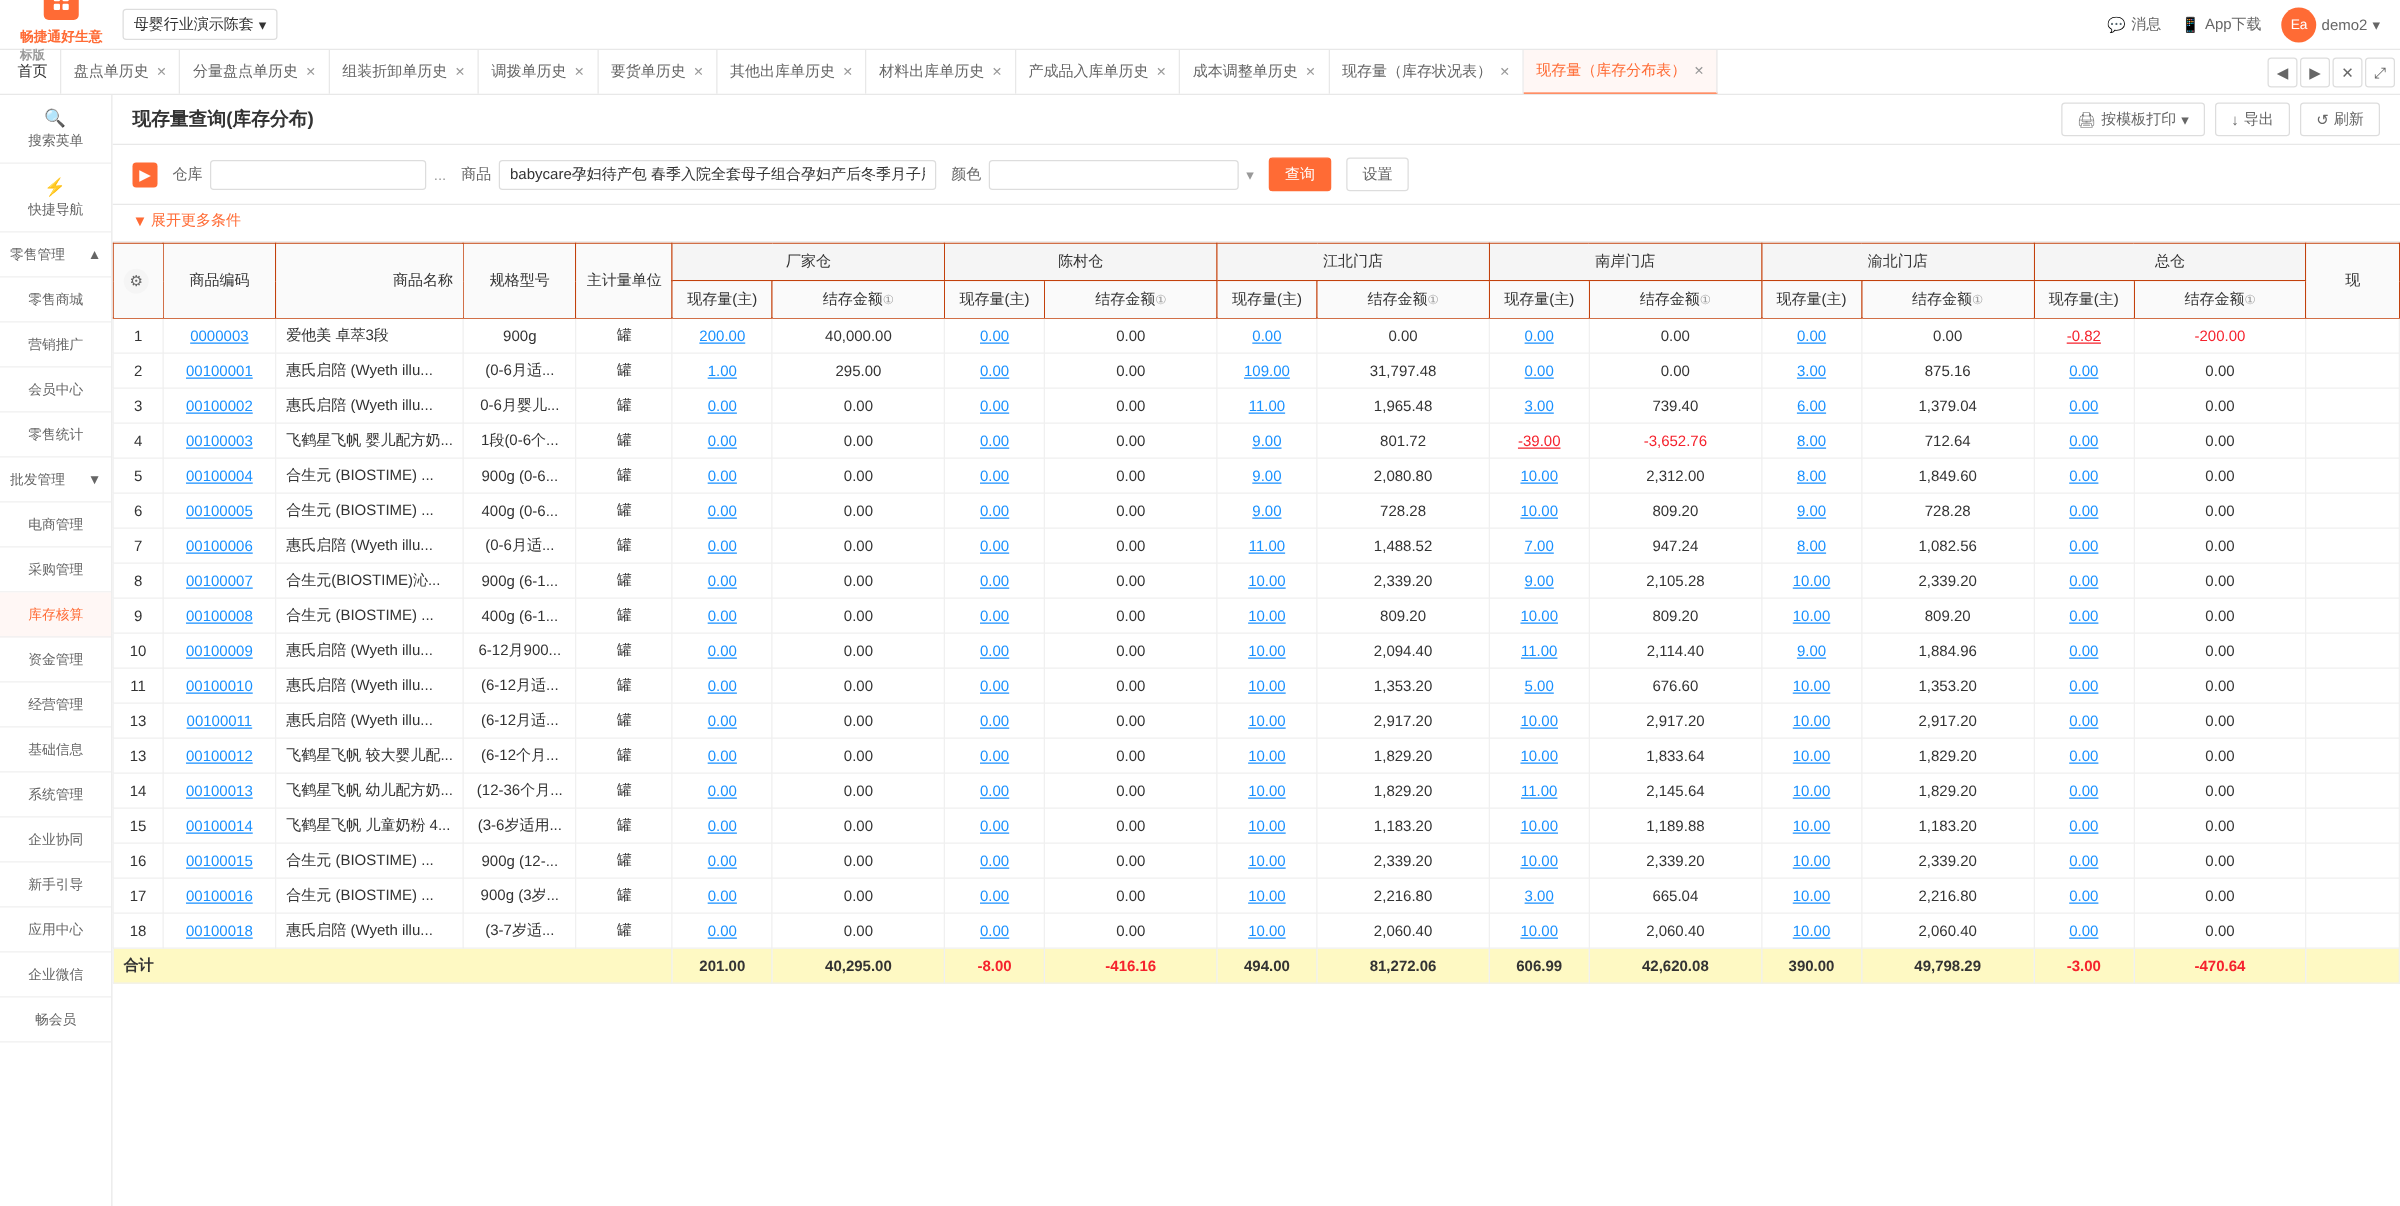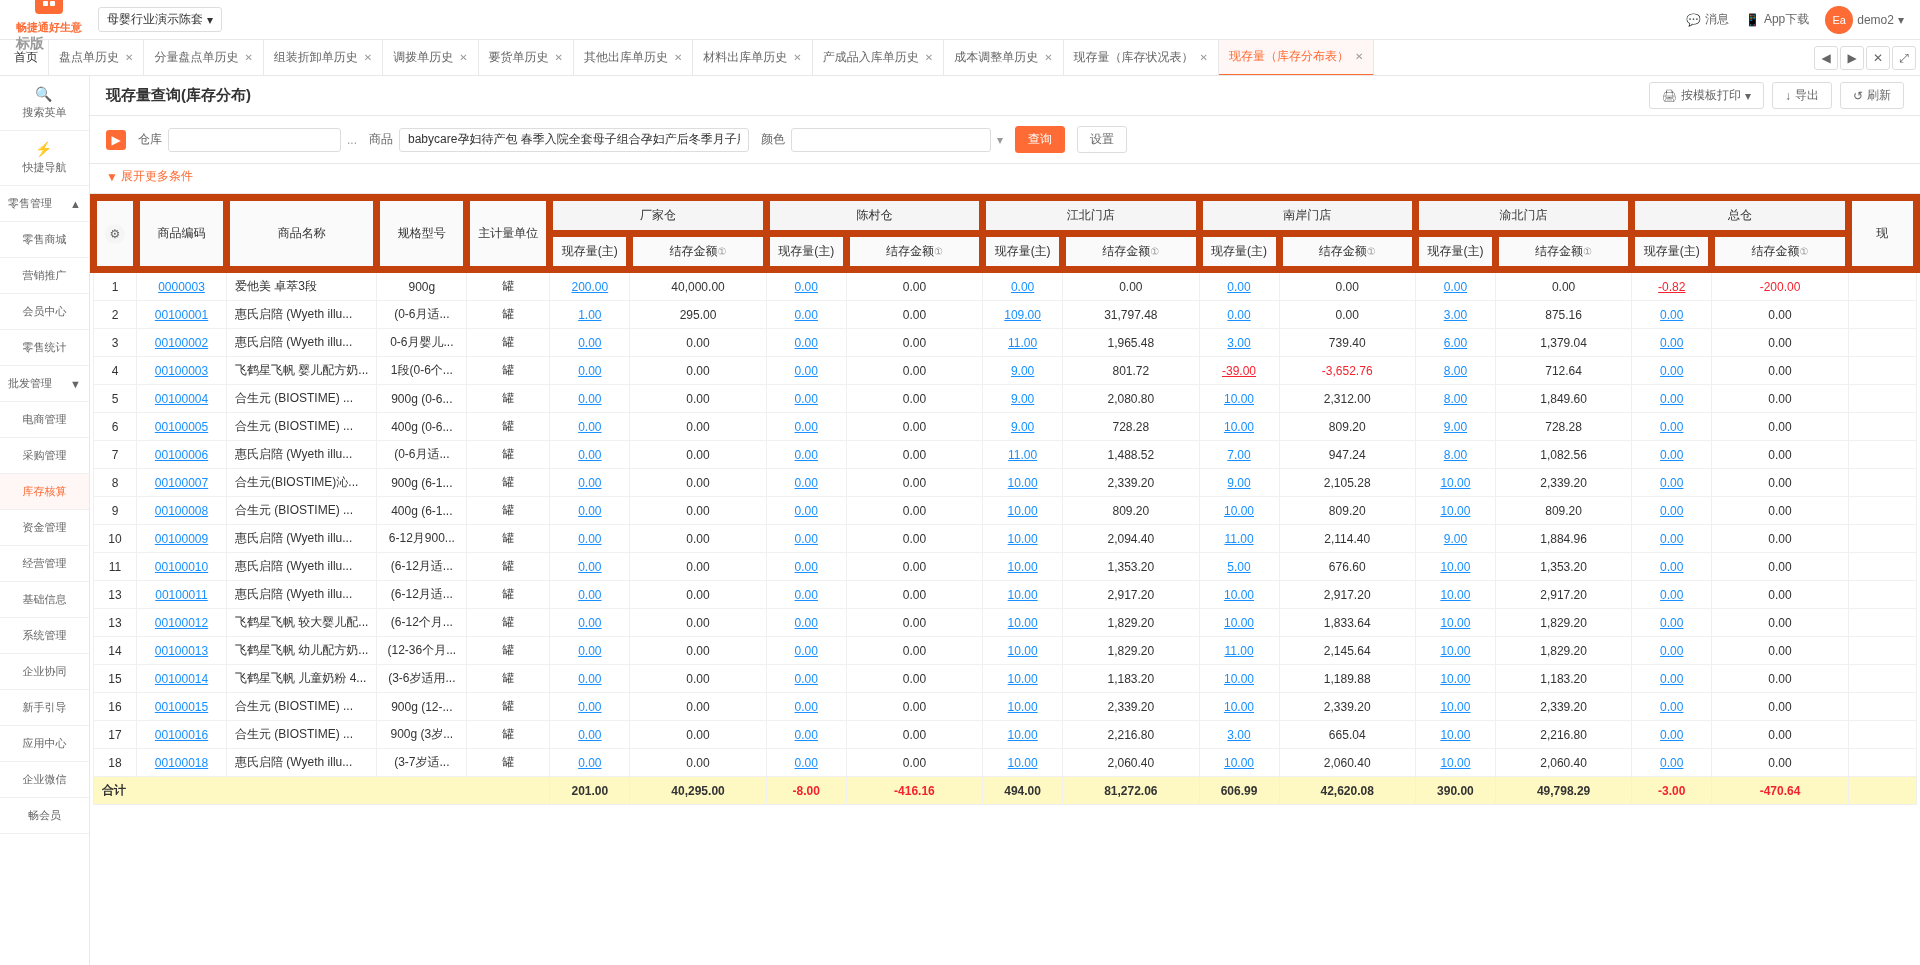--- a/index.html
+++ b/index.html
@@ -131,40 +131,40 @@
       color: #333;
     }
     .expand-more { color: #ff6b35; cursor: pointer; font-size: 12px; display: flex; align-items: center; gap: 3px; }
     .orange-arrow { width: 20px; height: 20px; background: #ff6b35; border-radius: 3px; display: flex; align-items: center; justify-content: center; color: white; cursor: pointer; }
 
     
     .table-container { flex: 1; overflow: auto; background: #fff; margin: 0; }
     table { width: 100%; border-collapse: collapse; font-size: 12px; min-width: 1500px; }
     th {
       background: #fafafa;
-      border: 7px solid #c2410c;
+      border: 1px solid #c2410c;
       padding: 6px 8px;
       text-align: center;
       font-weight: 500;
       color: #333;
       white-space: nowrap;
       position: sticky;
       top: 0;
       z-index: 1;
     }
     td {
       border: 1px solid #f0f0f0;
       padding: 5px 8px;
       text-align: center;
       color: #333;
       white-space: nowrap;
     }
     .col-num { width: 40px; }
     .col-code { width: 90px; }
-    .col-name { width: 150px; text-align: center; }
+    .col-name { width: 150px; text-align: right; }
     .col-spec { width: 90px; }
     .col-unit { width: 60px; }
     .col-qty { width: 80px; color: #1890ff; text-decoration: underline; cursor: pointer; }
     .text-red { color: #f5222d !important; }
     .text-blue { color: #1890ff; text-decoration: underline; cursor: pointer; }
     .footer-row td { background: #fef9c3; font-weight: bold; }
     .settings-icon { width: 20px; height: 20px; background: #f5f5f5; border-radius: 50%; display: flex; align-items: center; justify-content: center; cursor: pointer; color: #666; }
 
     
     ::-webkit-scrollbar { width: 6px; height: 6px; }
@@ -183,21 +183,21 @@
       <div class="logo-icon">
         <svg width="16" height="16" viewBox="0 0 16 16" fill="white">
           <rect x="2" y="2" width="5" height="5" rx="1"></rect>
           <rect x="9" y="2" width="5" height="5" rx="1"></rect>
           <rect x="2" y="9" width="5" height="5" rx="1"></rect>
           <rect x="9" y="9" width="5" height="5" rx="1"></rect>
         </svg>
       </div>
       <div>
         <div style="font-size:11px;color:#ff6b35;">畅捷通好生意</div>
-        <div style="font-size:14px;color:#999;">标版</div>
+        <div style="font-size:10px;color:#999;">标版</div>
       </div>
     </div>
     <div style="display:flex;align-items:center;gap:4px;margin-left:8px;font-size:12px;color:#333;border:1px solid #ddd;border-radius:3px;padding:3px 8px;cursor:pointer;">
       <span>母婴行业演示陈套</span>
       <span>▾</span>
     </div>
   </div>
   <div class="top-bar-right">
     <div class="top-bar-right-item">
       <span>💬</span>

